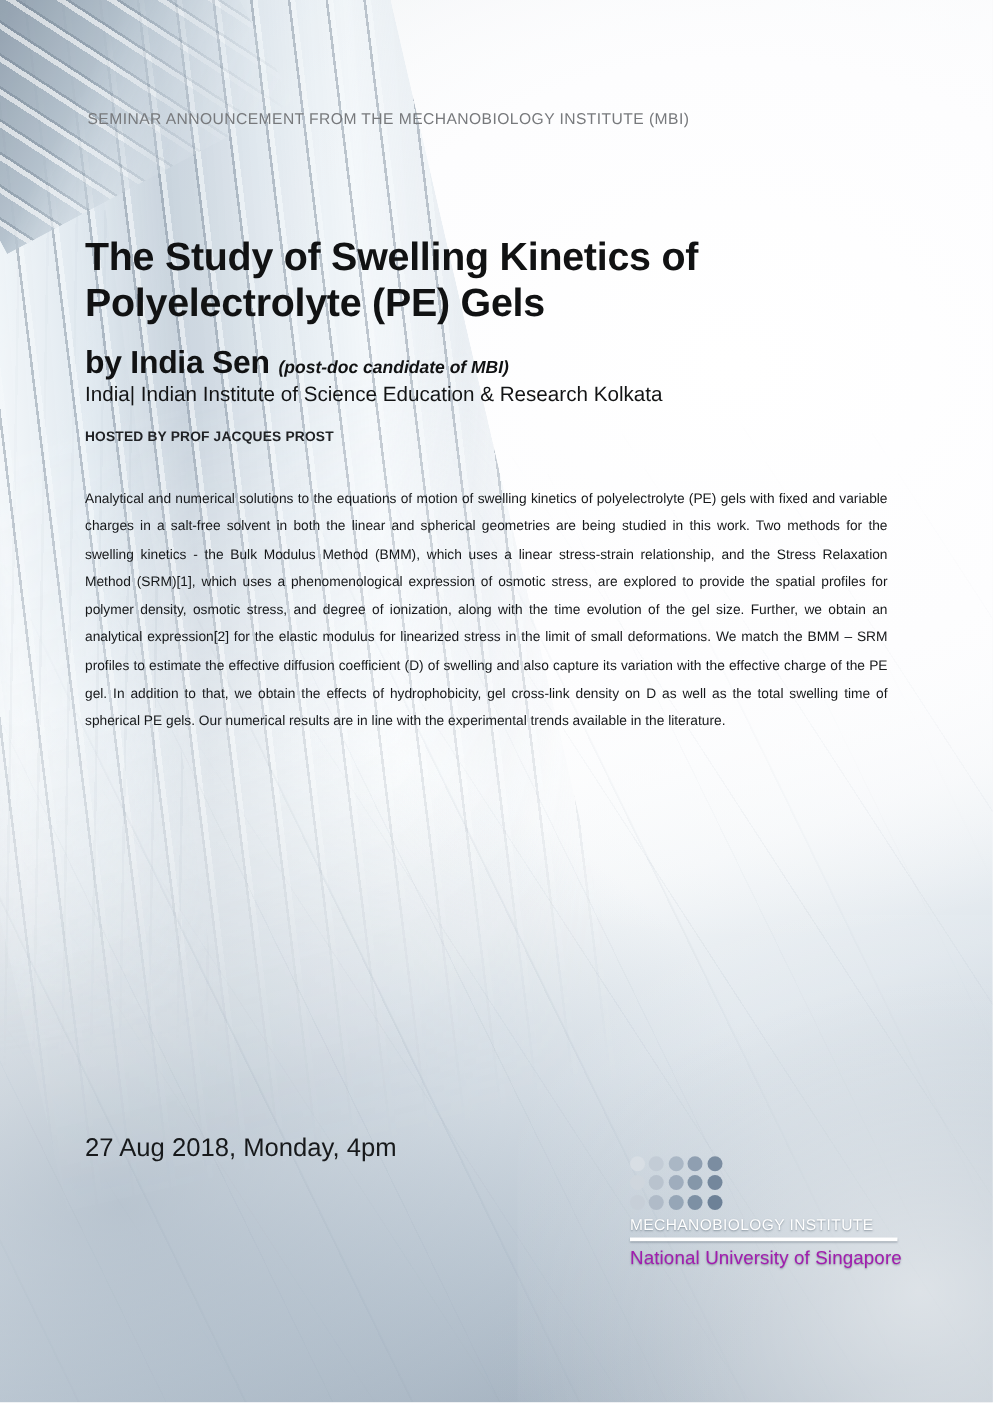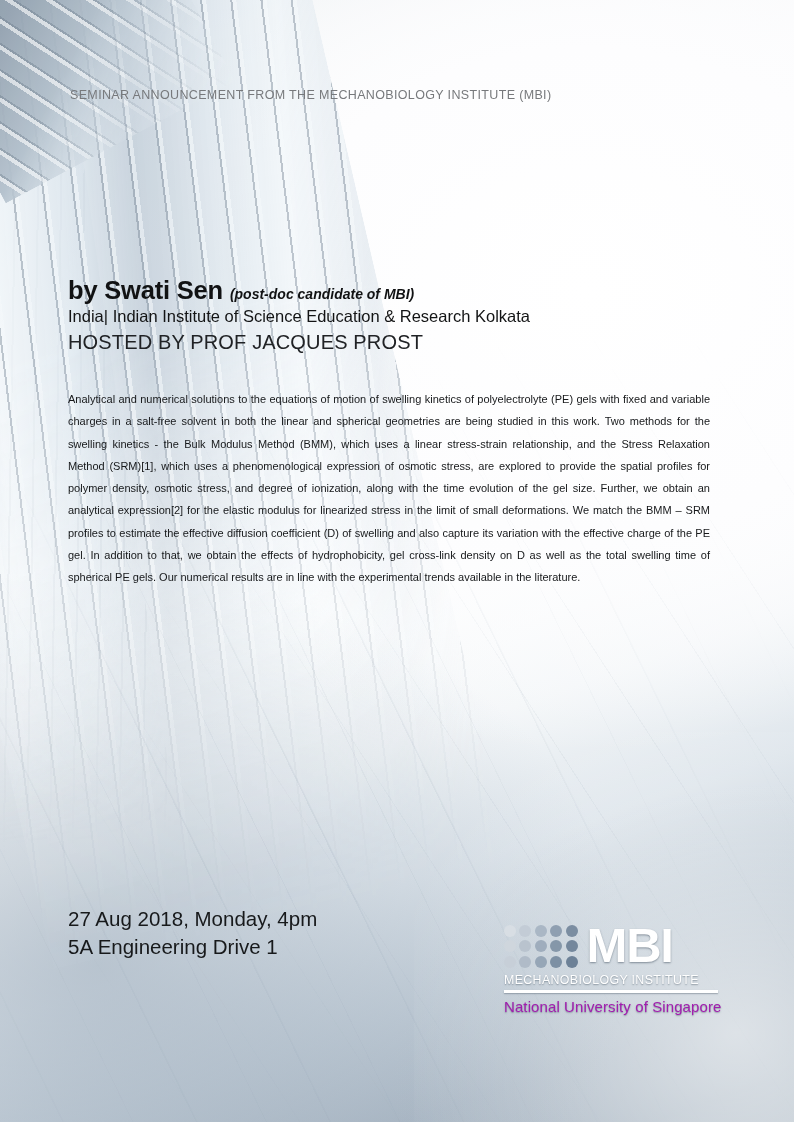--- a/index.html
+++ b/index.html
@@ -234,23 +234,23 @@
   }
   .institute {
     margin-top: 3px;
     font-size: 16.5px;
     font-weight: normal;
     color: #131415;
     line-height: 1.15;
     white-space: nowrap;
   }
   .host {
-    margin-top: 5px;
-    font-size: 20px;
-    font-weight: normal;
+    margin-top: 18px;
+    font-size: 11px;
+    font-weight: bold;
     color: #202225;
     letter-spacing: 0.15px;
     white-space: nowrap;
   }
 
   .abstract {
     position: absolute;
     left: 68px;
     top: 388px;
     width: 642px;
@@ -350,36 +350,36 @@
     </div>
     <div class="threads"></div>
     <div class="threads2"></div>
     <div class="glare"></div>
   </div>
 
   <div class="content">
 
     <div class="kicker">SEMINAR ANNOUNCEMENT FROM THE MECHANOBIOLOGY INSTITUTE (MBI)</div>
 
+    <h1 class="title">The Study of Swelling Kinetics of Polyelectrolyte (PE) Gels</h1>
 
     <div class="byline-block">
       <div class="byline">
-        <span>by Swati Sen</span><span class="affil-paren">(post-doc candidate of MBI)</span>
+        <span>by India Sen</span><span class="affil-paren">(post-doc candidate of MBI)</span>
       </div>
       <div class="institute">India| Indian Institute of Science Education &amp; Research Kolkata</div>
       <div class="host">HOSTED BY PROF JACQUES PROST</div>
     </div>
 
     <div class="abstract">
       <p>Analytical and numerical solutions to the equations of motion of swelling kinetics of polyelectrolyte (PE) gels with fixed and variable charges in a salt-free solvent in both the linear and spherical geometries are being studied in this work.  Two methods for the swelling kinetics - the Bulk Modulus Method (BMM), which uses a linear stress-strain relationship, and the Stress Relaxation Method (SRM)[1], which uses a phenomenological expression of osmotic stress, are explored to provide the spatial profiles for polymer density, osmotic stress, and degree of ionization, along with the time evolution of the gel size. Further, we obtain an analytical expression[2] for the elastic modulus for linearized stress in the limit of small deformations. We match the BMM – SRM profiles to estimate the effective diffusion coefficient (D) of swelling and also capture its variation with the effective charge of the PE gel. In addition to that, we obtain the effects of hydrophobicity, gel cross-link density on D as well as the total swelling time of  spherical PE gels. Our numerical results are in line with the experimental trends available in the literature.</p>
     </div>
 
     <div class="details">
       <div>27 Aug 2018, Monday, 4pm</div>
-      <div>5A Engineering Drive 1</div>
     </div>
 
     <div class="logo">
       <div class="logo-top">
         <div class="dot-grid" id="dot-grid">
             <span class="dot" style="background: rgb(216, 222, 228);"></span>
             <span class="dot" style="background: rgb(195, 204, 214);"></span>
             <span class="dot" style="background: rgb(170, 183, 197);"></span>
             <span class="dot" style="background: rgb(143, 159, 177);"></span>
             <span class="dot" style="background: rgb(123, 141, 161);"></span>
@@ -387,21 +387,20 @@
             <span class="dot" style="background: rgb(185, 195, 206);"></span>
             <span class="dot" style="background: rgb(159, 173, 189);"></span>
             <span class="dot" style="background: rgb(133, 151, 169);"></span>
             <span class="dot" style="background: rgb(116, 135, 156);"></span>
             <span class="dot" style="background: rgb(199, 207, 216);"></span>
             <span class="dot" style="background: rgb(176, 187, 200);"></span>
             <span class="dot" style="background: rgb(150, 166, 183);"></span>
             <span class="dot" style="background: rgb(125, 144, 164);"></span>
             <span class="dot" style="background: rgb(109, 129, 151);"></span>
           </div>
-        <div class="wordmark">MBI</div>
       </div>
       <div class="logo-sub">MECHANOBIOLOGY INSTITUTE</div>
       <div class="logo-rule"></div>
       <div class="logo-nus">National University of Singapore</div>
     </div>
 
   </div>
 </div>
 
 </body></html>

